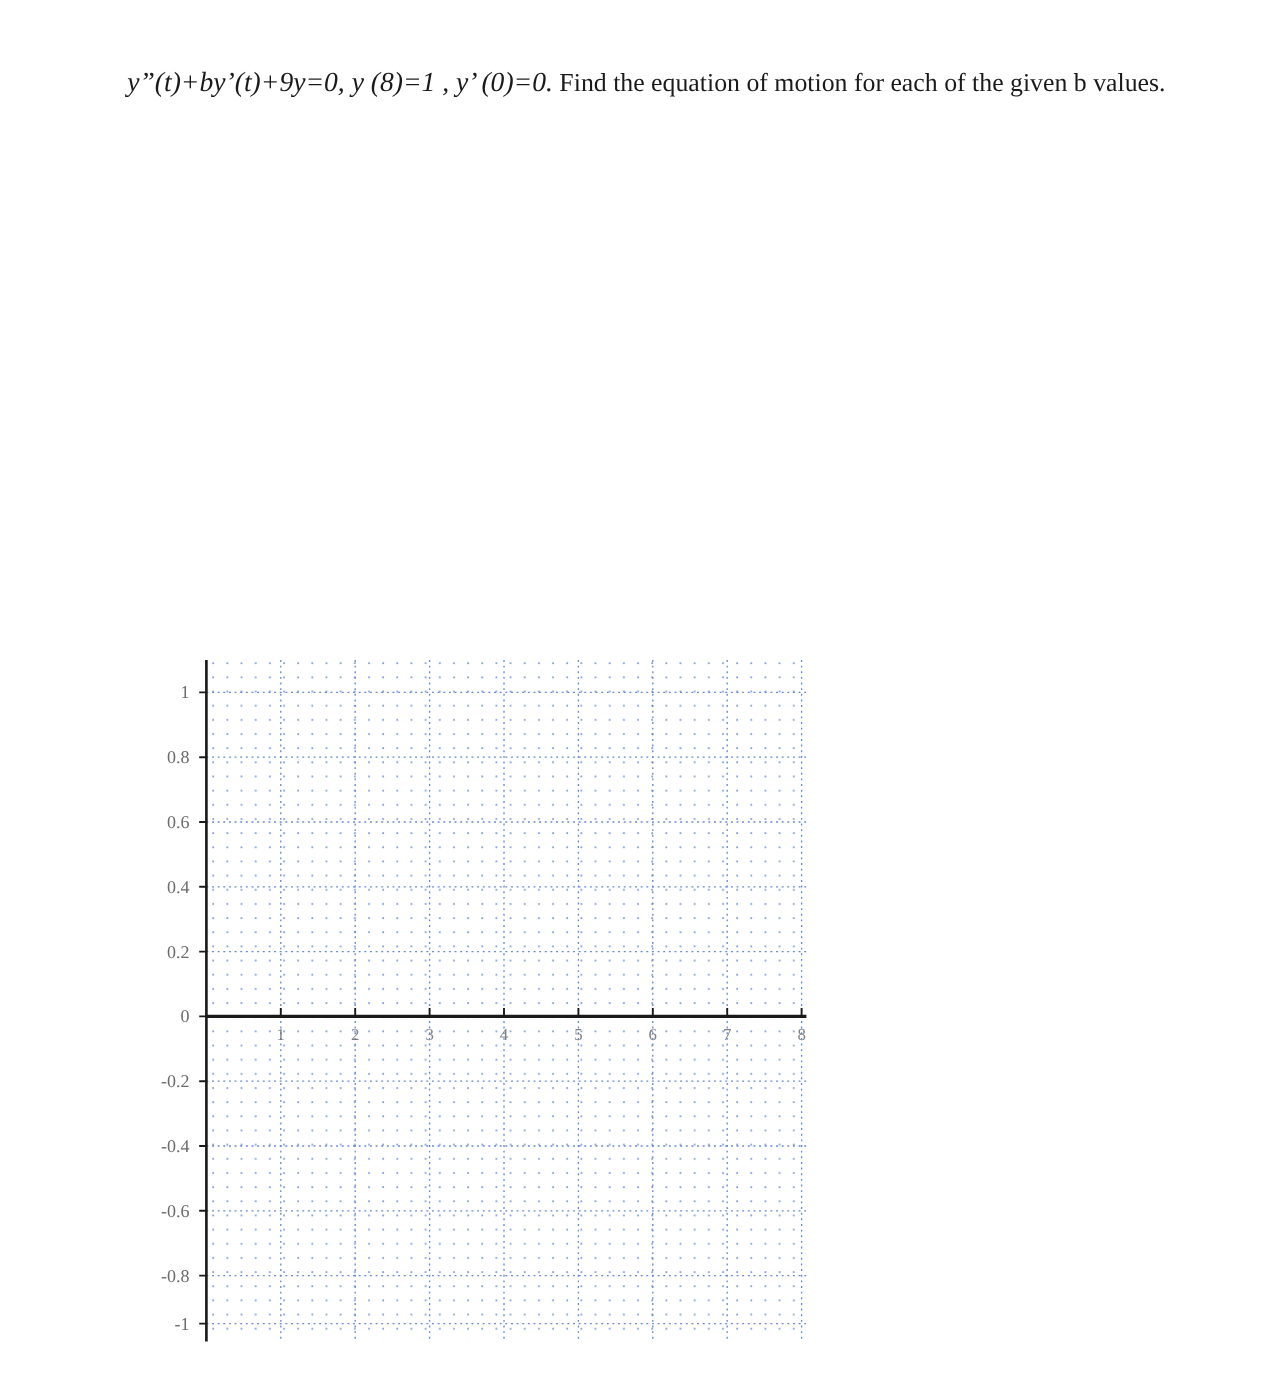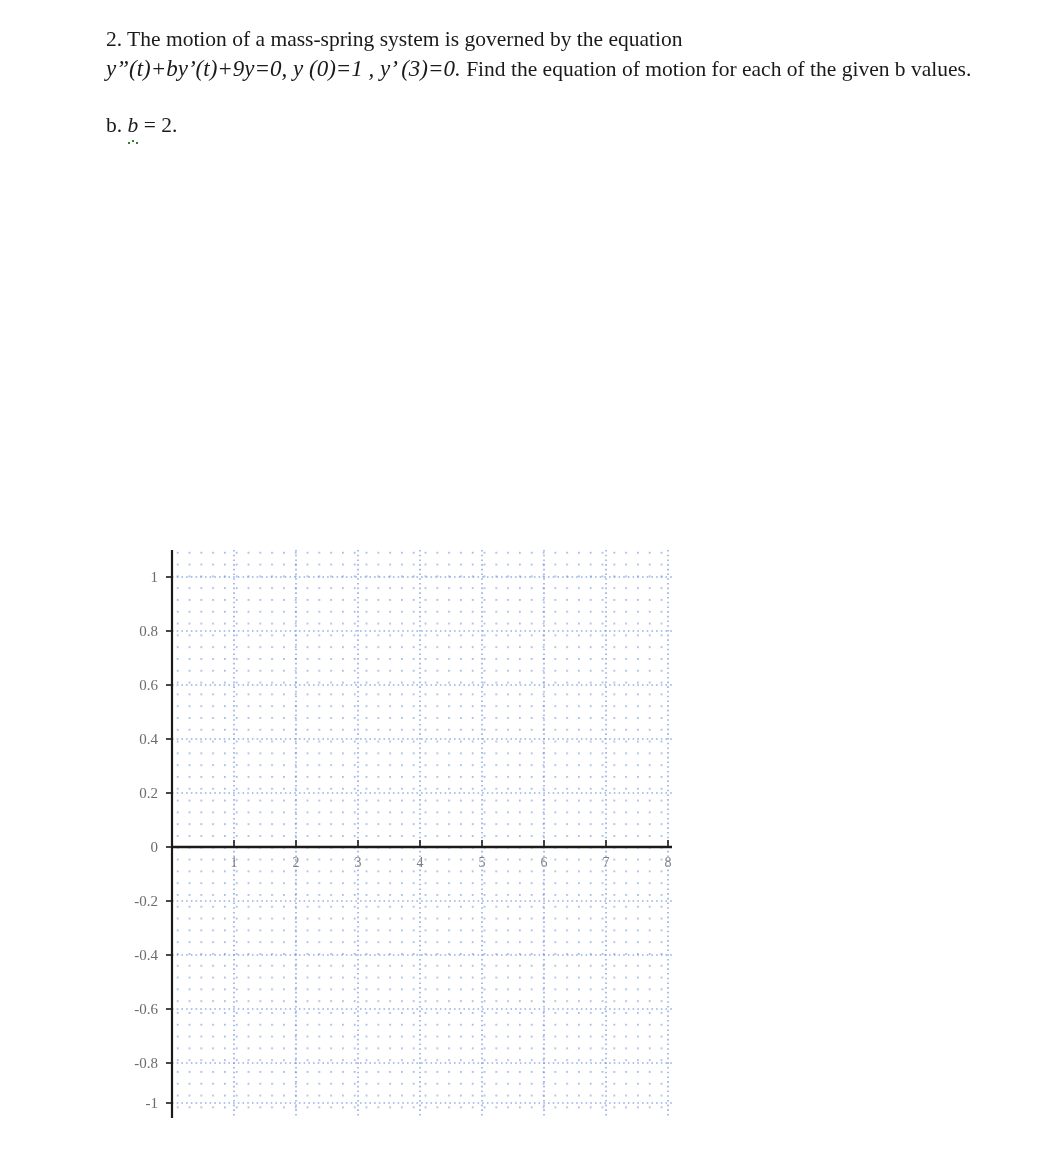--- a/index.html
+++ b/index.html
@@ -72,30 +72,25 @@
     font-family: "Liberation Serif", serif;
     fill: #6b6b6b;
   }
 </style>
 </head>
 <body>
 
 <div class="doc">
 
   <p class="para first">
-    <span>2. The motion of a mass-spring system is governed by the equation</span><br>
-    <span class="eq">y”(t)+by’(t)+9y=0, y (0)=1 , y’ (3)=0.</span><span> Find the equation of motion for each of the given b values.</span>
+    <br>
+    <span class="eq">y”(t)+by’(t)+9y=0, y (8)=1 , y’ (0)=0.</span><span> Find the equation of motion for each of the given b values.</span>
   </p>
 
 
-  <p class="para last">
-    <span>b.</span>
-    <span class="squiggle">b</span>
-    <span>= 2.</span>
-  </p>
 
 </div>
 
 <div id="graph-wrap">
   <svg id="graph-svg" width="580" height="600" viewBox="0 0 580 600">
     <defs>
 
       <pattern id="dots-fine" width="11.8" height="11.8" patternUnits="userSpaceOnUse">
         <circle cx="0.9" cy="0.9" r="0.85" fill="#6f8fd6" opacity="0.85"></circle>
       </pattern>

